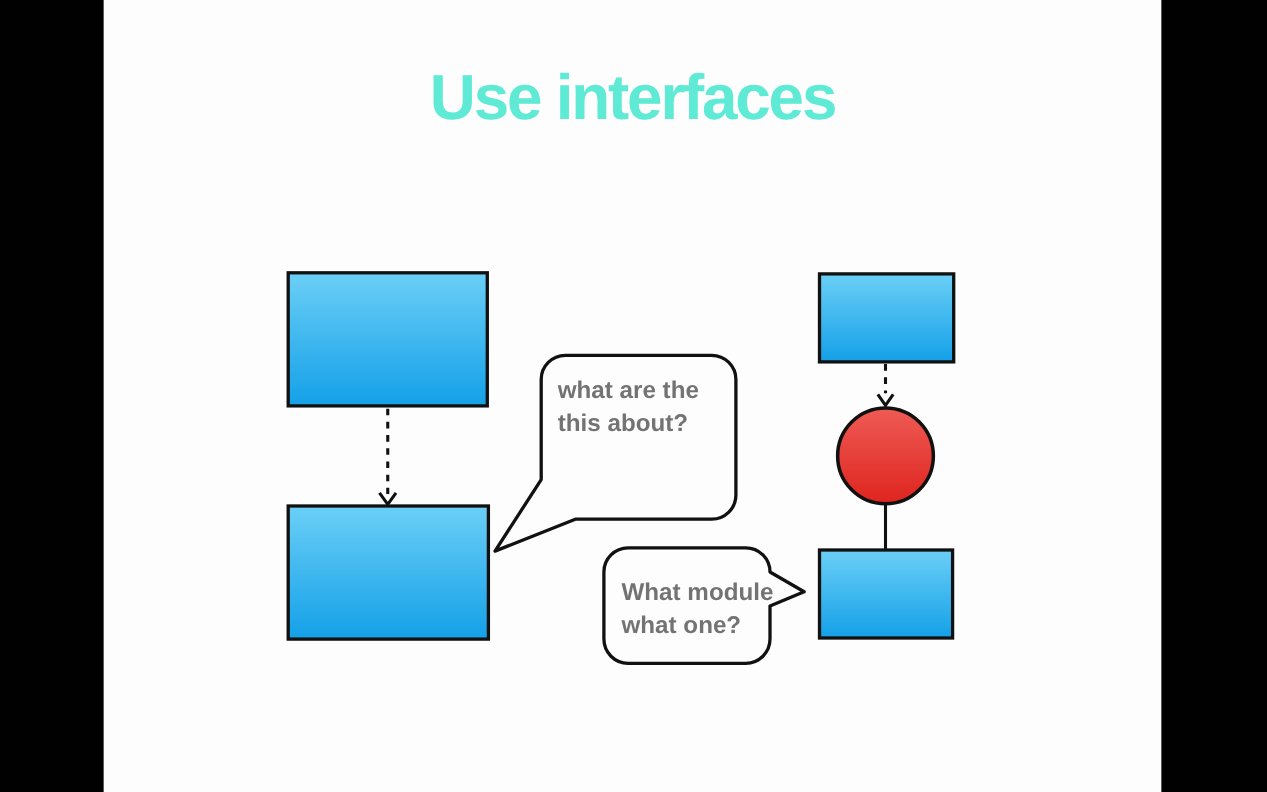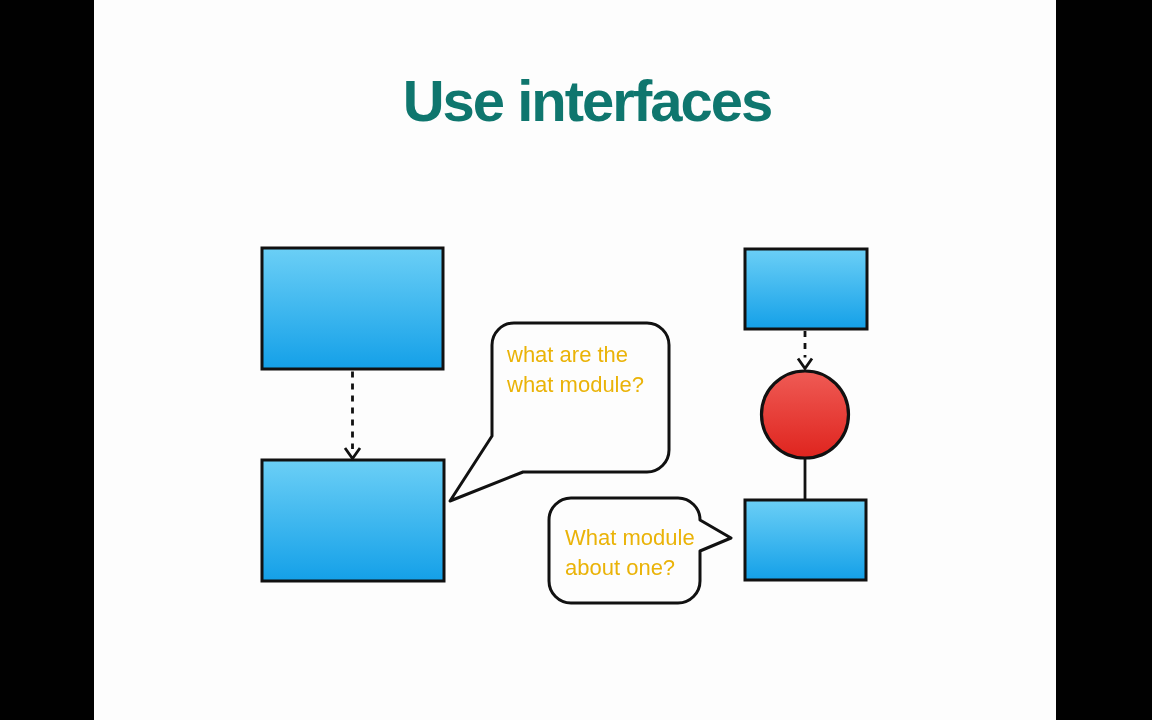--- a/index.html
+++ b/index.html
@@ -8,27 +8,27 @@
     background:#010101;font-family:"Liberation Sans",sans-serif;
   }
   .slide{
     position:absolute;left:94px;top:0;width:962px;height:720px;
     background:#fdfdfd;
   }
   .letterbox{position:absolute;top:0;height:720px;background:#010101;}
   .letterbox.left{left:0;width:94px;}
   .letterbox.right{left:1056px;width:96px;}
   .slide-title{
-    position:absolute;left:94px;top:54px;width:962px;margin:12px;
+    position:absolute;left:94px;top:54px;width:962px;margin:0;
     text-align:center;font-size:58px;font-weight:bold;letter-spacing:-2px;
-    color:#0f766e;line-height:1.2;
+    color:#5eead4;line-height:1.2;
   }
   .diagram-svg{position:absolute;left:0;top:0;width:1152px;height:720px;}
   .bubble-text{
-    position:absolute;color:#eab308;font-size:22px;font-weight:normal;
+    position:absolute;color:#737373;font-size:22px;font-weight:bold;
     line-height:30px;letter-spacing:0;white-space:nowrap;
   }
   .bubble-text span{display:block;}
   .bt1{left:507px;top:340px;}
   .bt2{left:565px;top:523px;}
 </style>
 </head>
 <body>
 
 <div class="stage">
@@ -65,20 +65,20 @@
 
     <circle cx="805" cy="414.5" r="43.5" fill="url(#redGrad)" stroke-width="3.2" stroke="#111111"></circle>
     <path d="M805,457.5 V500" fill="none" stroke-width="2.8" stroke="#111111"></path>
 
     <path d="M514,323 H647 A22,22 0 0 1 669,345 V450 A22,22 0 0 1 647,472 H523 L450,501 L492,436 V345 A22,22 0 0 1 514,323 Z" fill="#fdfdfd" stroke-width="3" stroke-linejoin="round" stroke="#111111"></path>
     <path d="M571,498 H678 A22,22 0 0 1 700,520 L731,538 L700,551 V581 A22,22 0 0 1 678,603 H571 A22,22 0 0 1 549,581 V520 A22,22 0 0 1 571,498 Z" fill="#fdfdfd" stroke-width="3" stroke-linejoin="round" stroke="#111111"></path>
   </svg>
 
   <div class="bubble-text bt1">
     <span>what are the</span>
-    <span>what module?</span>
+    <span>this about?</span>
   </div>
   <div class="bubble-text bt2">
     <span>What module</span>
-    <span>about one?</span>
+    <span>what one?</span>
   </div>
 
 </div>
 
 </body></html>

